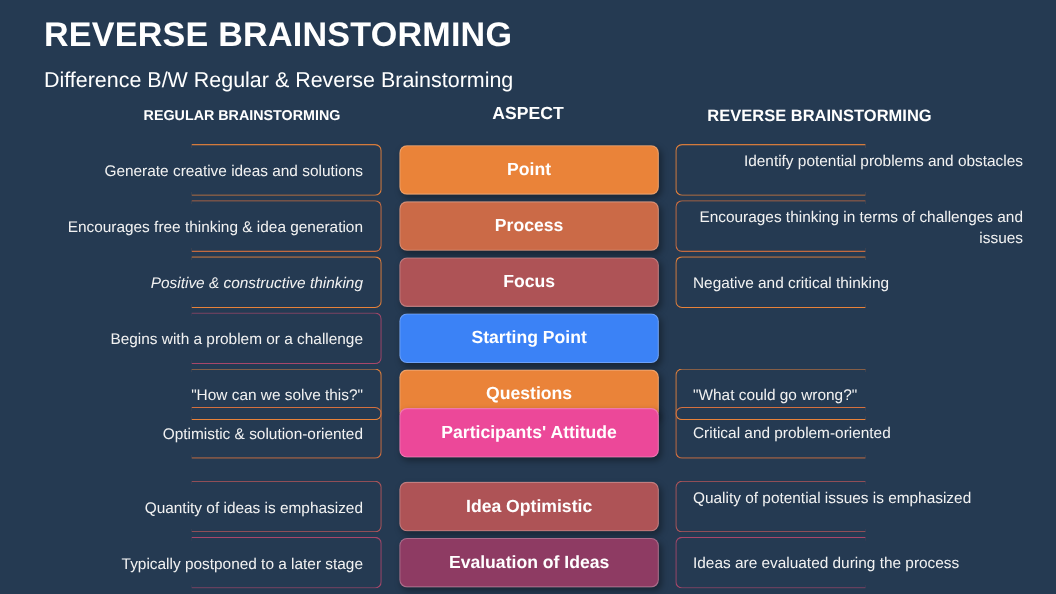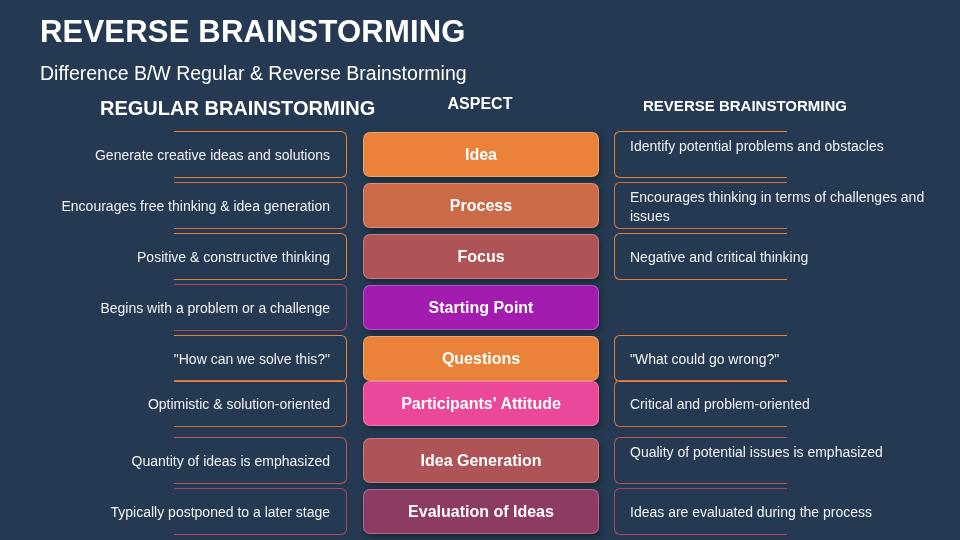--- a/index.html
+++ b/index.html
@@ -16,21 +16,21 @@
       white-space: nowrap;
     }
     .subtitle {
       position: absolute; left: 40px; top: 62px;
       font-size: 19.5px; white-space: nowrap;
     }
     .col-head {
       position: absolute; top: 96px; font-weight: bold; white-space: nowrap;
       text-align: center;
     }
-    .col-head.left { left: 100px; width: 240px; font-size: 20px; top: 97px; }
+    .col-head.left { left: 100px; width: 240px; font-size: 13px; top: 97px; }
     .col-head.mid { left: 380px; width: 200px; font-size: 16px; top: 95px; }
     .col-head.right { left: 625px; width: 240px; font-size: 15px; top: 97px; }
 
     .rows { position: absolute; left: 0; top: 131px; width: 960px; }
     .row { position: absolute; left: 0; width: 960px; height: 47px; }
 
     .lbox {
       position: absolute; left: 174px; width: 172px; height: 45px; top: 0;
       border: 1px solid #e8823a; border-left: none;
       border-radius: 0 6px 6px 0;
@@ -45,21 +45,21 @@
       position: absolute; left: 614px; width: 172px; height: 45px; top: 0;
       border: 1px solid #e8823a; border-right: none;
       border-radius: 6px 0 0 6px;
       box-sizing: content-box;
     }
     .rbox span {
       position: absolute; left: 15px; width: 300px;
       font-size: 14px; color: #f2f2f2; line-height: 19px;
     }
     .rbox span.one { top: 50%; transform: translateY(-50%); white-space: nowrap; }
-    .rbox span.two { top: 5px; }
+    .rbox span.two { top: 5px; text-align: right; }
     .rbox span.top { top: 5px; white-space: nowrap; }
 
     .cbox {
       position: absolute; left: 363px; width: 234px; height: 43px; top: 1px;
       border-radius: 7px;
       border: 1px solid rgba(255,255,255,0.25);
       box-shadow: 2px 3px 6px rgba(0,0,0,0.35);
       display: flex; align-items: center; justify-content: center;
       font-weight: bold; font-size: 16px; color: #ffffff;
     }
@@ -72,72 +72,72 @@
 
 <div class="col-head left">REGULAR BRAINSTORMING</div>
 <div class="col-head mid">ASPECT</div>
 <div class="col-head right">REVERSE BRAINSTORMING</div>
 
 <div class="rows">
   <div class="row" style="top:0px">
     <div class="lbox" style="border-color: rgb(232, 130, 58);">
         <span>Generate creative ideas and solutions</span>
       </div>
-    <div class="cbox" style="background: rgb(234, 131, 57);">Idea</div>
+    <div class="cbox" style="background: rgb(234, 131, 57);">Point</div>
     <div class="rbox" style="border-color: rgb(232, 130, 58);">
         <span class="two">Identify potential problems and obstacles</span>
       </div>
   </div>
   <div class="row" style="top:51px">
     <div class="lbox" style="border-color: rgb(212, 112, 63);">
         <span>Encourages free thinking &amp; idea generation</span>
       </div>
     <div class="cbox" style="background: rgb(203, 106, 71);">Process</div>
     <div class="rbox" style="border-color: rgb(212, 112, 63);">
         <span class="two">Encourages thinking in terms of challenges and issues</span>
       </div>
   </div>
   <div class="row" style="top:102px">
-    <div class="lbox" style="border-color: rgb(232, 130, 58);">
+    <div class="lbox" style="border-color: rgb(232, 130, 58); font-style: italic;">
         <span>Positive &amp; constructive thinking</span>
       </div>
     <div class="cbox" style="background: rgb(174, 83, 86);">Focus</div>
     <div class="rbox" style="border-color: rgb(232, 130, 58);">
         <span class="one">Negative and critical thinking</span>
       </div>
   </div>
   <div class="row" style="top:153px">
     <div class="lbox" style="border-color: rgb(168, 71, 106);">
         <span>Begins with a problem or a challenge</span>
       </div>
-    <div class="cbox" style="background: #a21caf;">Starting Point</div>
+    <div class="cbox" style="background: #3b82f6;">Starting Point</div>
   </div>
   <div class="row" style="top:204px">
     <div class="lbox" style="border-color: rgb(232, 130, 58);">
         <span>"How can we solve this?"</span>
       </div>
     <div class="cbox" style="background: rgb(234, 131, 57);">Questions</div>
     <div class="rbox" style="border-color: rgb(232, 130, 58);">
         <span class="one">"What could go wrong?"</span>
       </div>
   </div>
-  <div class="row" style="top:249px">
+  <div class="row" style="top:239px">
     <div class="lbox" style="border-color: rgb(212, 112, 63);">
         <span>Optimistic &amp; solution-oriented</span>
       </div>
     <div class="cbox" style="background: #ec4899;">Participants' Attitude</div>
     <div class="rbox" style="border-color: rgb(212, 112, 63);">
         <span class="one">Critical and problem-oriented</span>
       </div>
   </div>
   <div class="row" style="top:306px">
     <div class="lbox" style="border-color: rgb(181, 86, 90);">
         <span>Quantity of ideas is emphasized</span>
       </div>
-    <div class="cbox" style="background: rgb(174, 83, 86);">Idea Generation</div>
+    <div class="cbox" style="background: rgb(174, 83, 86);">Idea Optimistic</div>
     <div class="rbox" style="border-color: rgb(181, 86, 90);">
         <span class="top">Quality of potential issues is emphasized</span>
       </div>
   </div>
   <div class="row" style="top:357px">
     <div class="lbox" style="border-color: rgb(168, 71, 106);">
         <span>Typically postponed to a later stage</span>
       </div>
     <div class="cbox" style="background: rgb(142, 59, 99);">Evaluation of Ideas</div>
     <div class="rbox" style="border-color: rgb(168, 71, 106);">

